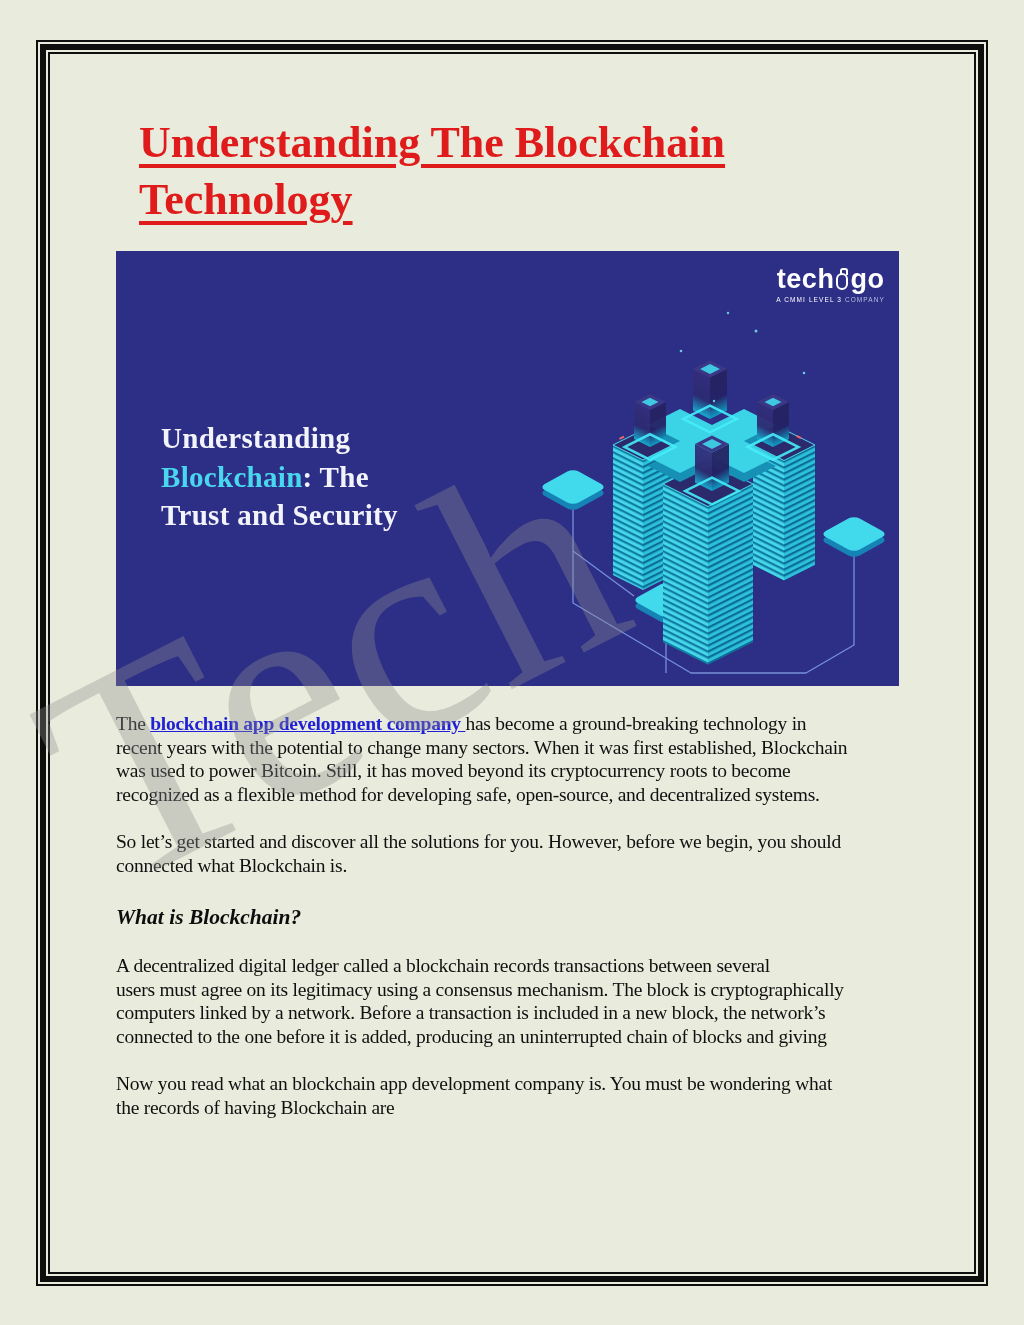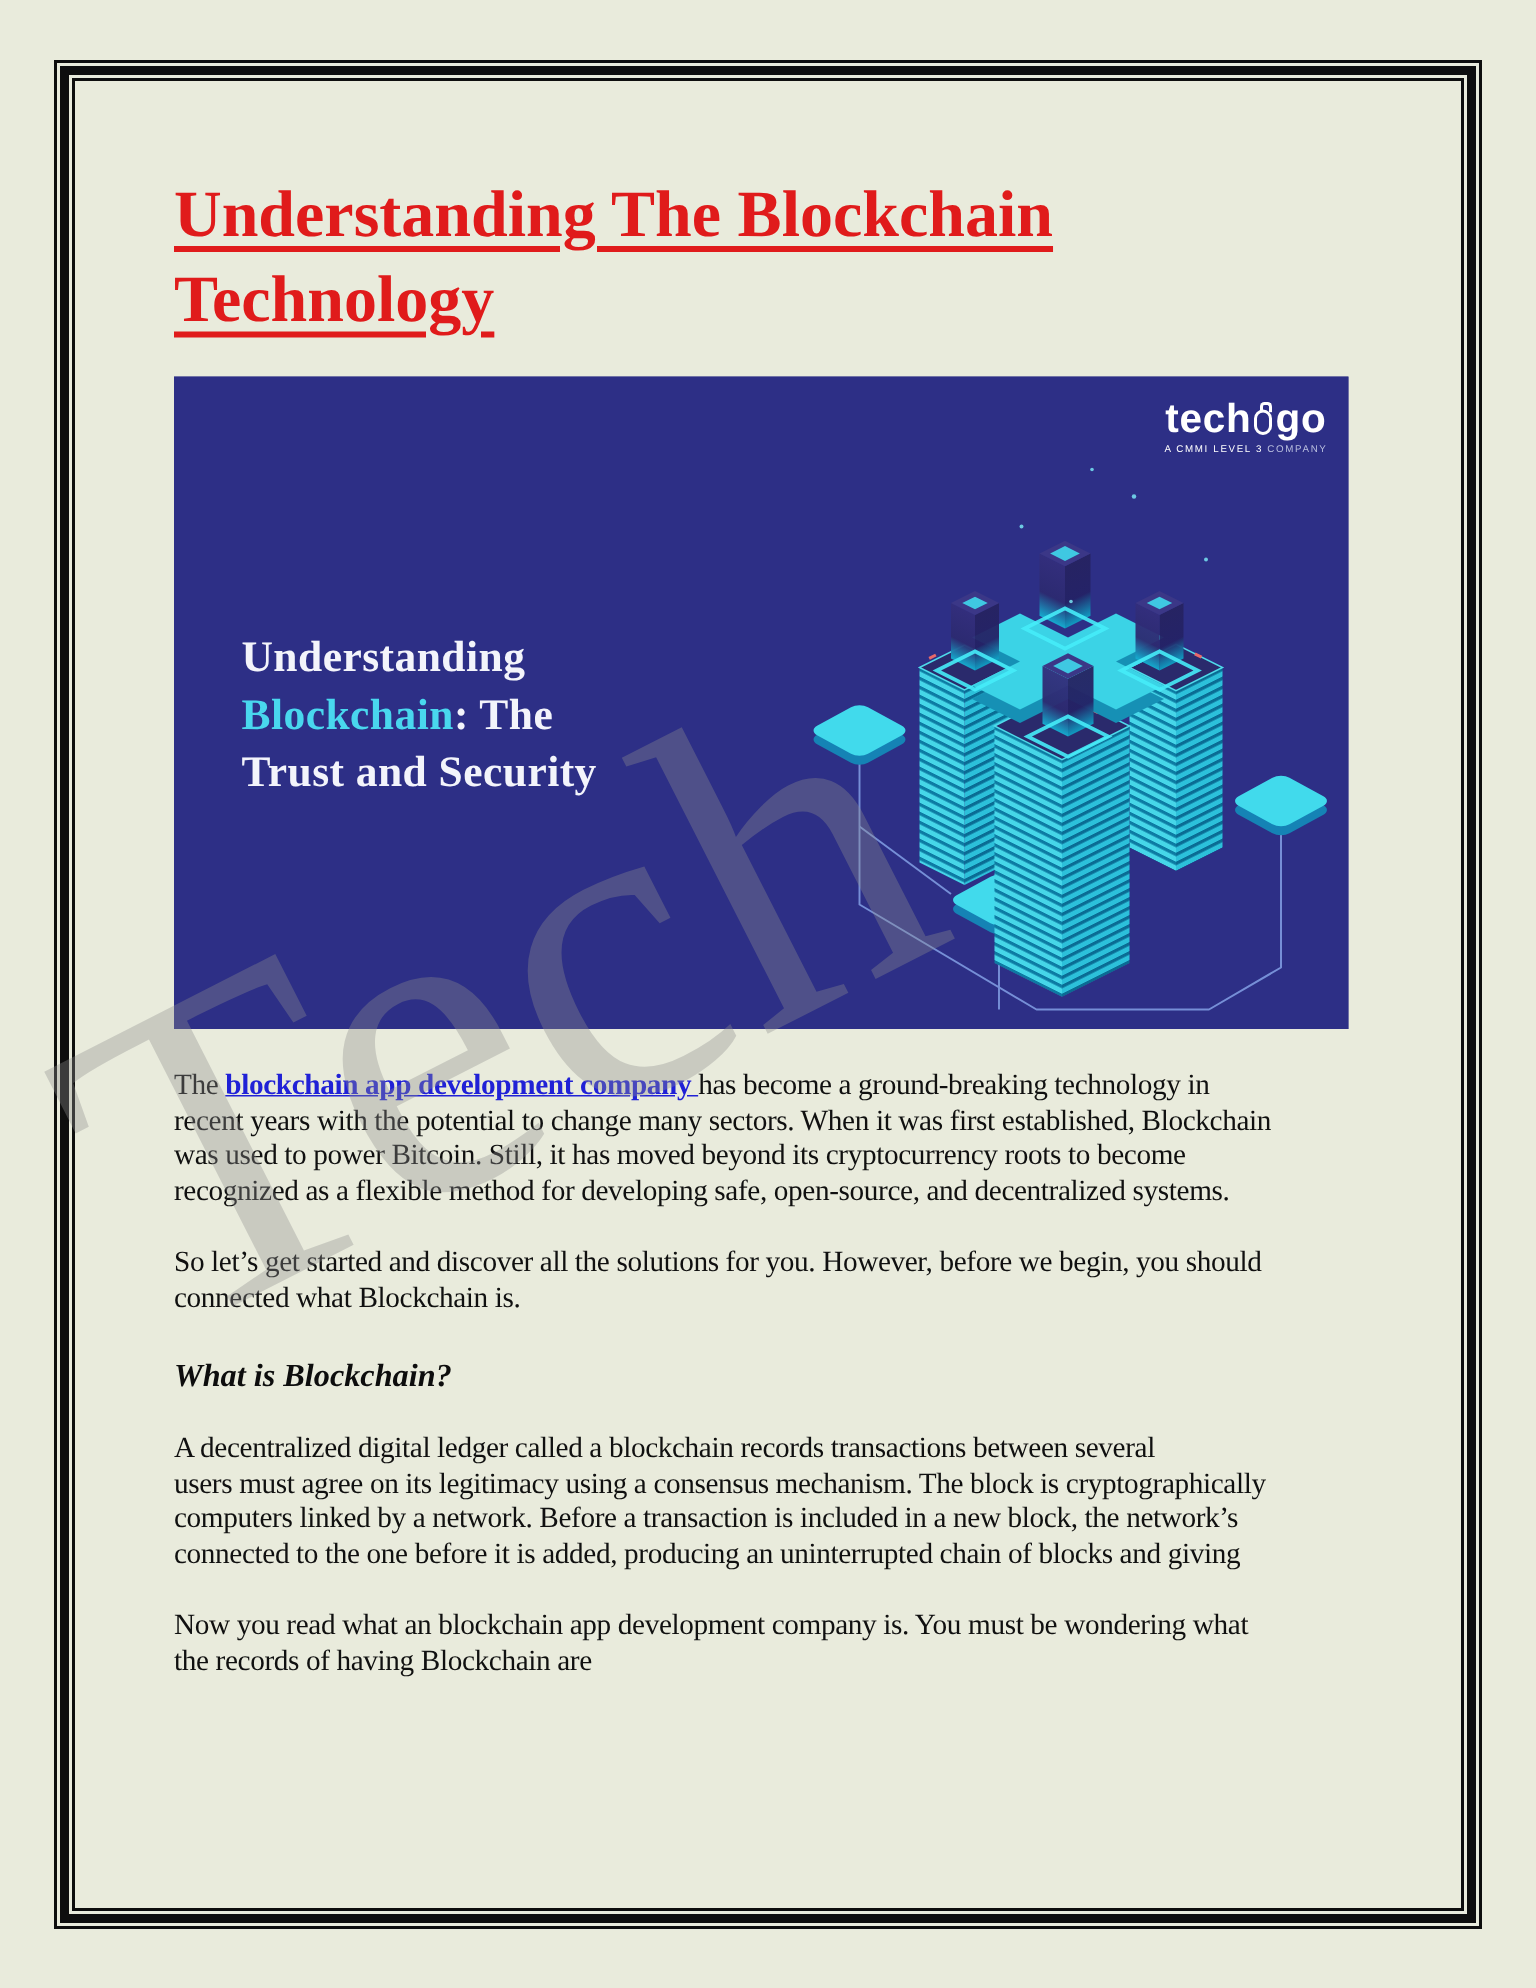--- a/index.html
+++ b/index.html
@@ -19,20 +19,21 @@
   .frame-inner { width:100%; height:100%; border:2px solid #0e0e0e; position:relative; }
 
   .content { position:absolute; inset:0; padding:60px 0 0 66px; }
 
   
   .doc-title { margin:0; font-size:44px; line-height:57px; font-weight:bold; color:#e01b1b; }
   .doc-title .tline {
     text-decoration:underline;
     text-decoration-thickness:4px;
     text-underline-offset:7px;
+    margin-left:23px;
   }
 
   
   .watermark {
     position:absolute; left:18px; top:598px; z-index:3;
     font-family:"Liberation Serif", serif;
     font-size:300px; line-height:300px; letter-spacing:4px;
     color:#8f8f8f; opacity:0.35;
     transform:rotate(-27deg); transform-origin:0 50%;
     pointer-events:none; white-space:nowrap;

